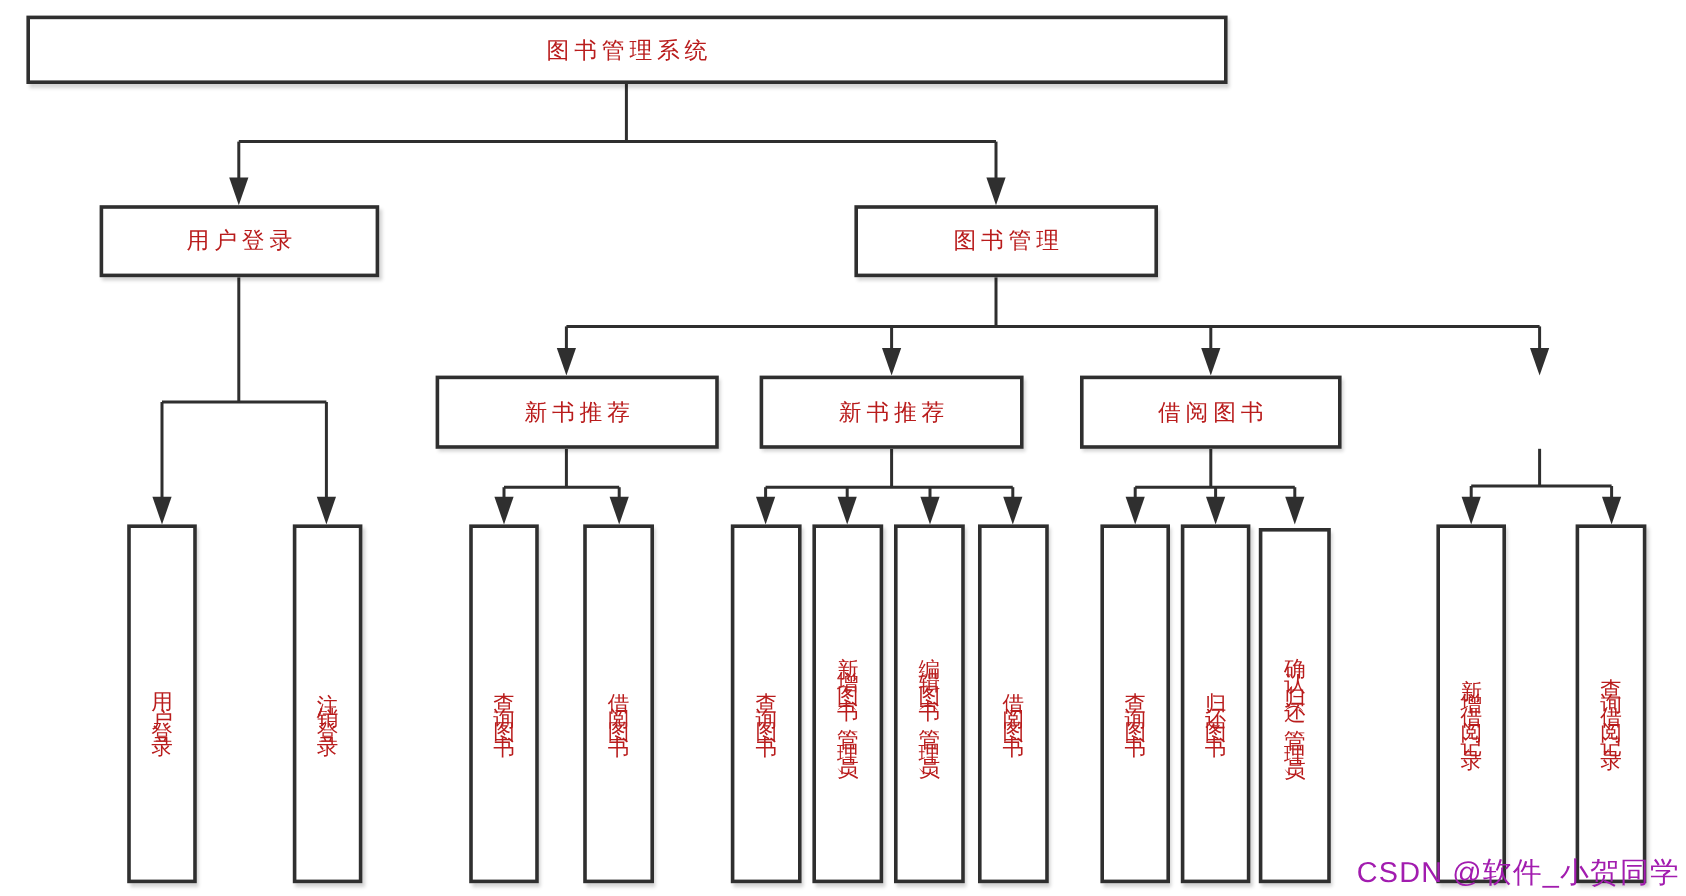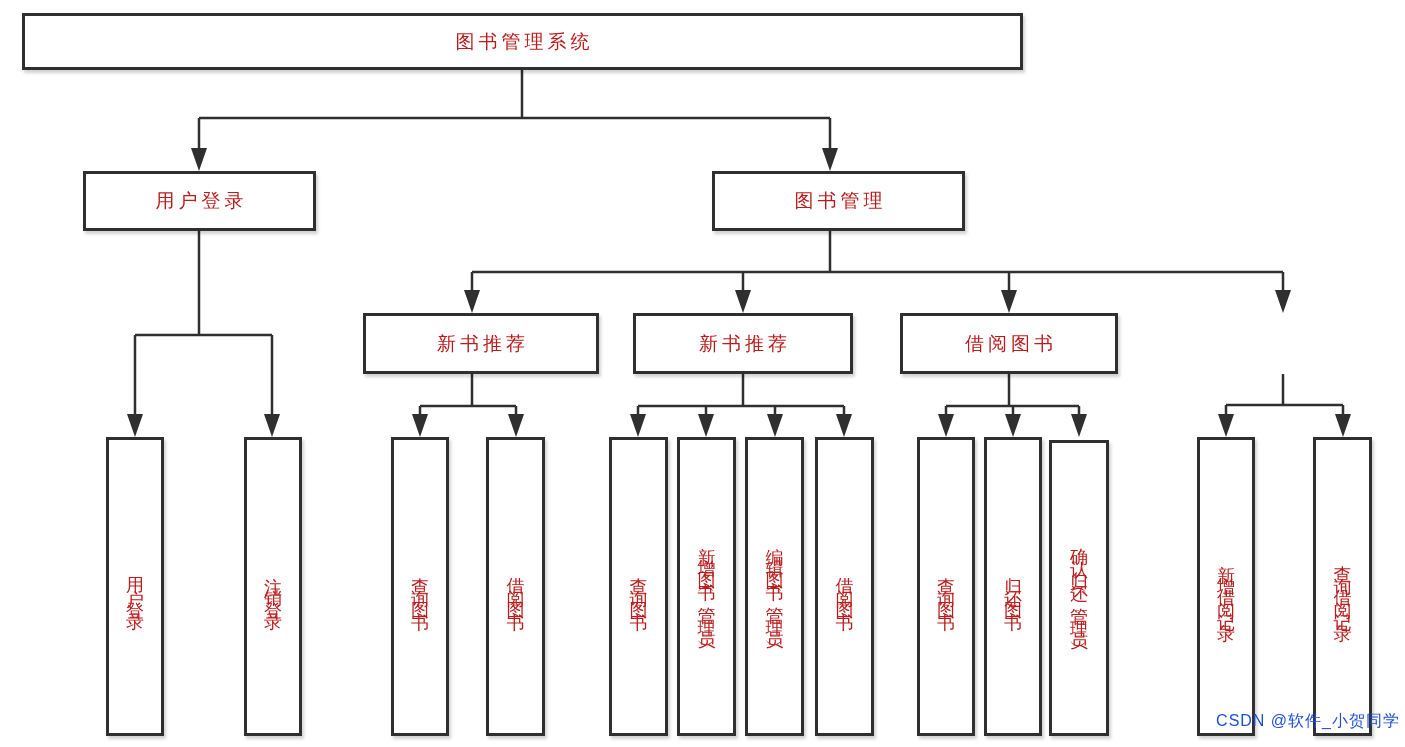--- a/index.html
+++ b/index.html
@@ -42,22 +42,22 @@
     text-orientation: mixed;
     font-size: 18px;
     letter-spacing: 12px;
     line-height: 1;
     white-space: nowrap;
   }
   .watermark {
     position: absolute;
     right: 5px;
     top: 711px;
-    font-size: 16px;
-    color: #1d4ed8;
+    font-size: 24px;
+    color: #a21caf;
     letter-spacing: 1px;
     white-space: nowrap;
   }
 </style>
 </head>
 <body>
 
 <div class="stage">
 
   <svg class="wires" viewBox="0 0 1405 747" xmlns="http://www.w3.org/2000/svg">

